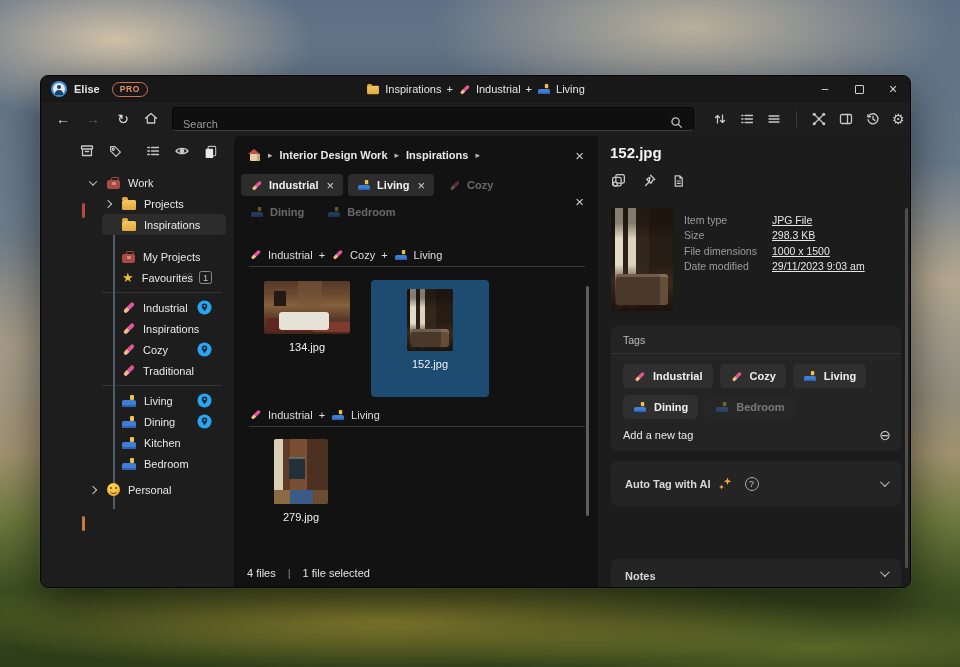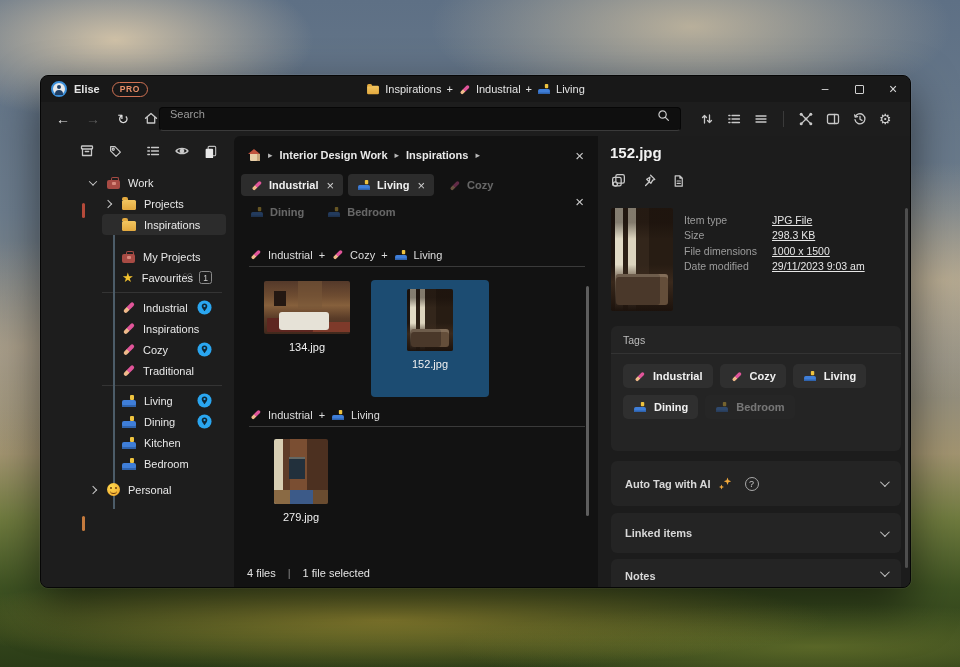--- a/index.html
+++ b/index.html
@@ -30,21 +30,21 @@
   .pro { margin-left:12px; font-size:8.5px; font-weight:bold; letter-spacing:.6px; color:#e8906a; border:1px solid #cf7153; border-radius:8px; padding:1px 7px 2px; }
   .wintitle { position:absolute; left:0; right:0; top:0; height:26px; display:flex; align-items:center; justify-content:center; gap:5px; pointer-events:none; }
   .winctl { margin-left:auto; display:flex; height:26px; }
   .wbtn { width:34px; height:26px; display:flex; align-items:center; justify-content:center; color:#d8d8d8; font-size:12px; }
   .maxbox { width:9px; height:9px; border:1px solid #d0d0d0; border-radius:1px; }
   
   .toolbar { height:34px; display:flex; align-items:center; background:#1d1d1d; }
   .navbtn { width:16px; margin-left:14px; text-align:center; font-size:14px; color:#e0e0e0; }
   .navbtn.dim { color:#5d5d5d; }
   .navbtn.home { margin-left:12px; }
-  .searchbox { width:522px; height:24px; background:#0f0f0f; border:1px solid #060606; border-bottom-color:#3a3a3a; border-radius:4px; display:flex; align-items:flex-start; }
+  .searchbox { margin-left:13px; width:522px; height:24px; background:#0f0f0f; border:1px solid #060606; border-bottom-color:#3a3a3a; border-radius:4px; display:flex; align-items:flex-end; }
   .searchbox input { flex:1; background:transparent; border:none; outline:none; color:#cfcfcf; font-size:11px; padding:0 10px; font-family:inherit; }
   .searchbox input::placeholder { color:#9a9a9a; }
   .searchbox svg { margin-right:9px; }
   .tbicons { display:flex; align-items:center; margin-left:18px; gap:11px; }
   .tbsep { width:1px; height:16px; background:#3a3a3a; margin:0 3px; }
   .gicon { font-size:14px; color:#cfcfcf; line-height:1; }
   
   .bodywrap { position:relative; height:453px; }
   .sidebar { position:absolute; left:0; top:0; width:193px; height:453px; background:#1d1d1d;padding-left:24px; }
   .centerpane { position:absolute; left:193px; top:0; width:364px; height:453px; background:#121212; border-radius:6px 0 0 0; }
@@ -525,36 +525,36 @@
           </span>
           <span class="rchip">
             <span class="ic ic-sofa sm"></span>
             <span>Dining</span>
           </span>
           <span class="rchip off">
             <span class="ic ic-sofa sm"></span>
             <span>Bedroom</span>
           </span>
         </div>
+        <div class="addtag">
+          <span>Add a new tag</span>
+          <span class="minuscircle">⊖</span>
+        </div>
       </div>
 
       <div class="card autotag acc">
         <span>Auto Tag with AI</span>
         <svg width="16" height="16" viewBox="0 0 16 16" style="margin-left:6px;">
             <path d="M10.5 1.5 L11.5 4.2 L14.2 5.2 L11.5 6.2 L10.5 8.9 L9.5 6.2 L6.8 5.2 L9.5 4.2 Z" fill="#f2a93b"></path>
             <path d="M4.5 8.5 L5.2 10.3 L7 11 L5.2 11.7 L4.5 13.5 L3.8 11.7 L2 11 L3.8 10.3 Z" fill="#f2a93b"></path>
           </svg>
         <span class="helpq">?</span>
         <span class="cdown"></span>
       </div>
 
-      <div class="card linked acc">
-        <span>Linked items</span>
-        <span class="cdown"></span>
-      </div>
 
       <div class="card notes acc" style="align-items:flex-start; padding-top:11px;">
         <span>Notes</span>
         <span class="cdown"></span>
       </div>
 
       <span class="scroll" style="right:4px; top:72px; height:360px; background:#4e4e4e;"></span>
     </div>
 
   </div>

